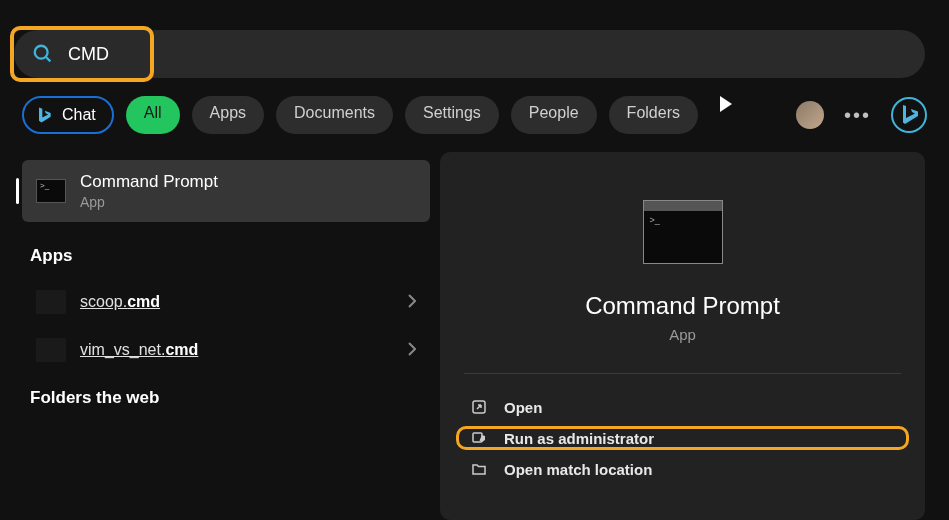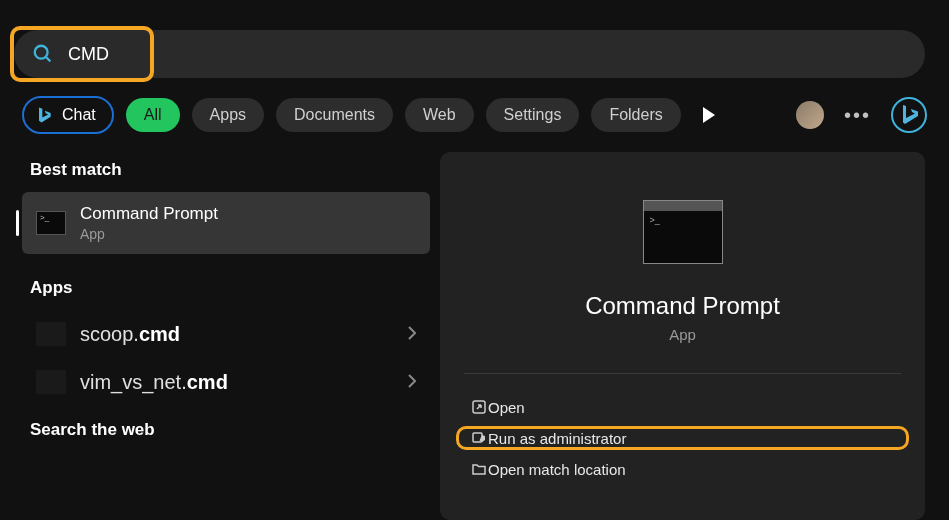--- a/index.html
+++ b/index.html
@@ -58,21 +58,20 @@
       font-family: inherit;
       width: 200px;
     }
     .tabs-row {
       position: absolute;
       top: 96px;
       left: 22px;
       right: 22px;
       height: 38px;
       display: flex;
-      align-items: center;
       gap: 12px;
     }
     .tab-chat {
       display: flex;
       align-items: center;
       gap: 8px;
       padding: 7px 16px 7px 10px;
       border: 2px solid #1a6fd4;
       border-radius: 20px;
       font-size: 16px;
@@ -190,22 +189,23 @@
       border-radius: 6px;
     }
     .list-icon {
       width: 30px;
       height: 24px;
       background: #1a1a1a;
       flex-shrink: 0;
     }
     .list-label {
       flex: 1;
-      font-size: 20px;
+      font-size: 16px;
       color: #e0e0e0;
+      text-decoration: underline;
     }
     .list-label b {
       font-weight: 700;
       color: #ffffff;
     }
     .chevron {
       color: #888;
       font-size: 14px;
     }
     .web-icon {
@@ -271,26 +271,27 @@
       background: #3a3a3a;
       margin-bottom: 14px;
     }
     .action-list {
       width: 100%;
       padding: 0 16px;
     }
     .action-item {
       display: flex;
       align-items: center;
-      gap: 0;
+      gap: 16px;
       padding: 10px 14px;
       font-size: 15px;
       color: #e8e8e8;
       cursor: pointer;
       border-radius: 6px;
+      font-weight: bold;
     }
     .action-item.highlighted {
       border: 3px solid #f5a623;
       border-radius: 10px;
       padding: 0 11px;
     }
     .action-icon {
       width: 18px;
       height: 18px;
       display: flex;
@@ -318,36 +319,35 @@
 <div class="tabs-row">
   <div class="tab-chat">
     <svg width="20" height="20" viewBox="0 0 24 24">
       <path d="M6 3 L10 4.5 L10 15 L17 11.5 L14 10 L13 7 L20 9.5 L20 14 L9 21 L6 19 Z" fill="#4db5e0"></path>
     </svg>
     <span>Chat</span>
   </div>
   <div class="tab-pill active">All</div>
   <div class="tab-pill">Apps</div>
   <div class="tab-pill">Documents</div>
-  <div class="tab-pill">Web</div>
   <div class="tab-pill">Settings</div>
+  <div class="tab-pill">People</div>
   <div class="tab-pill">Folders</div>
   <div class="play-triangle"></div>
   <div class="right-icons">
     <div class="avatar"></div>
     <div class="more-dots">•••</div>
     <svg class="bing-chat-icon" viewBox="0 0 36 36">
       <circle cx="18" cy="18" r="17" fill="none" stroke="#3fb3d9" stroke-width="2"></circle>
       <path d="M12 8 L15 9 L15 21 L24 16.5 L21 15 L20 12 L27 14.5 L27 19 L14 27 L12 25.5 Z" fill="#4db5e0"></path>
     </svg>
   </div>
 </div>
 
 <div class="left-panel">
-  <div class="section-heading">Best match</div>
 
   <div class="best-match-item">
     <div class="cmd-icon-small"></div>
     <div>
       <div class="result-title">Command Prompt</div>
       <div class="result-subtitle">App</div>
     </div>
   </div>
 
   <div class="section-heading">Apps</div>
@@ -365,21 +365,21 @@
   <div class="list-item">
     <div class="list-icon"></div>
     <div class="list-label"><span>vim_vs_net.</span><b>cmd</b></div>
     <span class="chevron">
       <svg width="8" height="14" viewBox="0 0 8 14" fill="none" stroke="#888" stroke-width="2">
           <path d="M1 1 L7 7 L1 13"></path>
         </svg>
     </span>
   </div>
 
-  <div class="section-heading" style="margin-top:14px">Search the web</div>
+  <div class="section-heading" style="margin-top:14px">Folders the web</div>
 
 </div>
 
 <div class="right-panel">
   <div class="preview-icon"></div>
   <div class="preview-title">Command Prompt</div>
   <div class="preview-subtitle">App</div>
   <div class="divider"></div>
   <div class="action-list">
     <div class="action-item">

